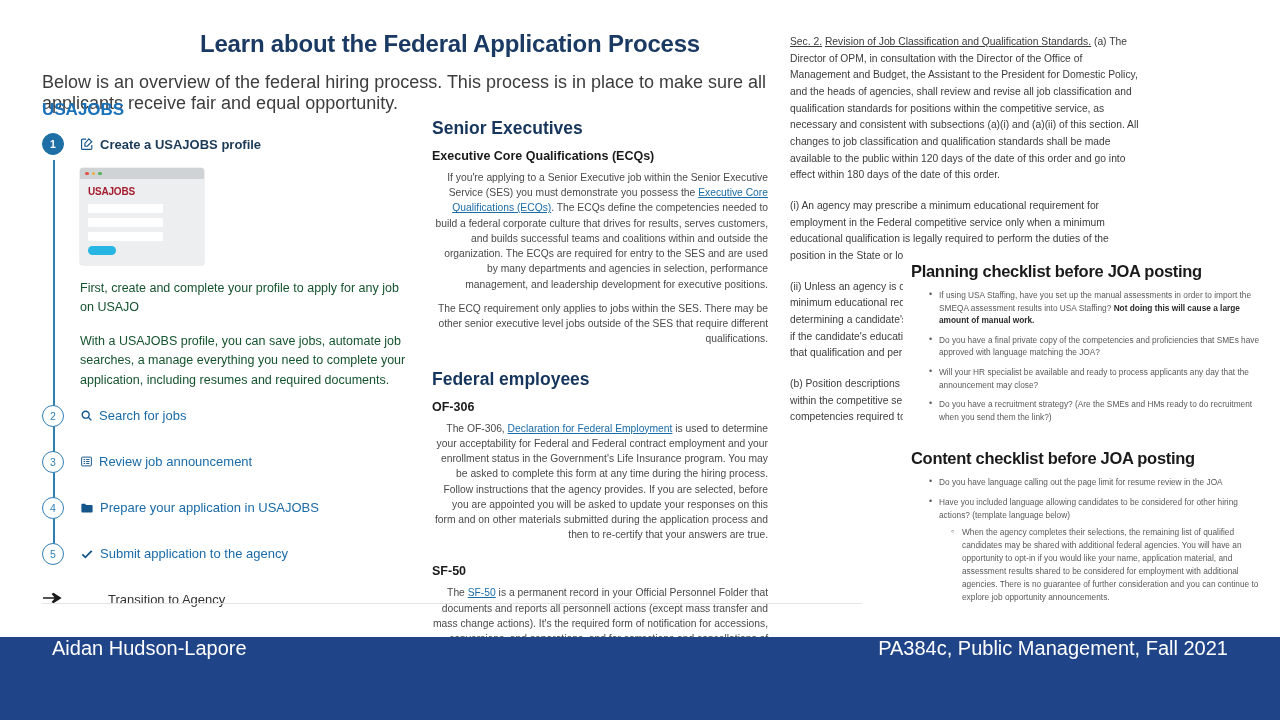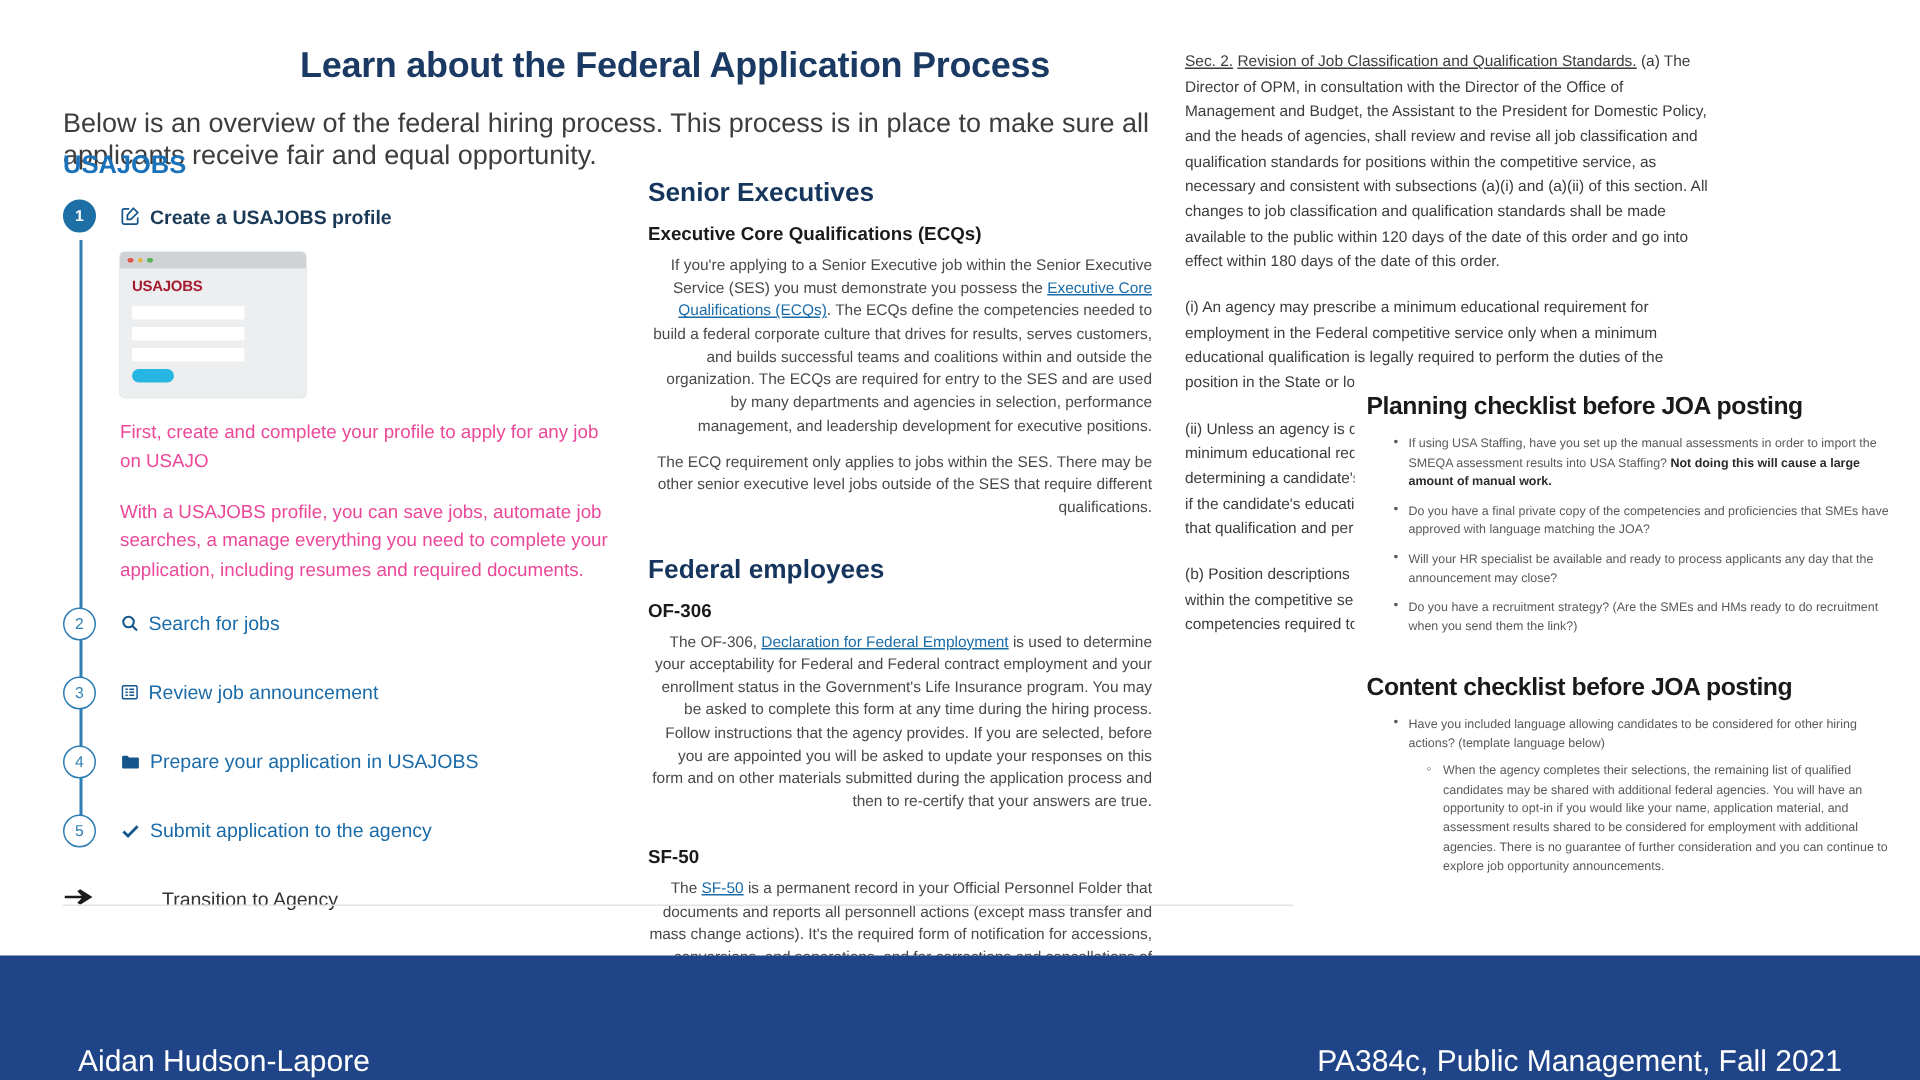--- a/index.html
+++ b/index.html
@@ -156,21 +156,21 @@
   .mock-btn {
     height: 9px;
     width: 28px;
     background: #27b6e3;
     border-radius: 5px;
     margin-top: 3px;
   }
 
   .body-copy {
     font-size: 12.5px;
-    color: #ec4899;
+    color: #14532d;
     line-height: 1.55;
     margin: 0 0 14px 38px;
     width: 330px;
   }
 
   .step-spacer { height: 22px; }
 
   .transition-row {
     display: flex;
     margin-top: 26px;
@@ -299,21 +299,21 @@
     height: 1px;
     background: #e3e3e3;
   }
   .footer {
     position: absolute;
     left: 0; top: 637px;
     width: 1280px;
     height: 83px;
     background: #1f4488;
     display: flex;
-    align-items: flex-end;
+    align-items: flex-start;
     justify-content: space-between;
     box-sizing: border-box;
     padding: 0 52px;
   }
   .footer-name {
     color: #ffffff;
     font-size: 20px;
   }
   .footer-course {
     color: #ffffff;
@@ -460,20 +460,21 @@
     <div class="ov-title">Planning checklist before JOA posting</div>
     <ul class="ov-list">
       <li><span>If using USA Staffing, have you set up the manual assessments in order to import the SMEQA assessment results into USA Staffing? </span><span class="b">Not doing this will cause a large amount of manual work.</span></li>
       <li>Do you have a final private copy of the competencies and proficiencies that SMEs have approved with language matching the JOA?</li>
       <li>Will your HR specialist be available and ready to process applicants any day that the announcement may close?</li>
       <li>Do you have a recruitment strategy? (Are the SMEs and HMs ready to do recruitment when you send them the link?)</li>
     </ul>
 
     <div class="ov-title" style="margin-top:26px">Content checklist before JOA posting</div>
     <ul class="ov-list">
+      <li>Do you have language calling out the page limit for resume review in the JOA</li>
       <li>
         <span>Have you included language allowing candidates to be considered for other hiring actions? (template language below)</span>
         <ul class="ov-sub">
           <li>When the agency completes their selections, the remaining list of qualified candidates may be shared with additional federal agencies. You will have an opportunity to opt-in if you would like your name, application material, and assessment results shared to be considered for employment with additional agencies. There is no guarantee of further consideration and you can continue to explore job opportunity announcements.</li>
         </ul>
       </li>
     </ul>
   </div>
 
   <div class="hr-light"></div>

